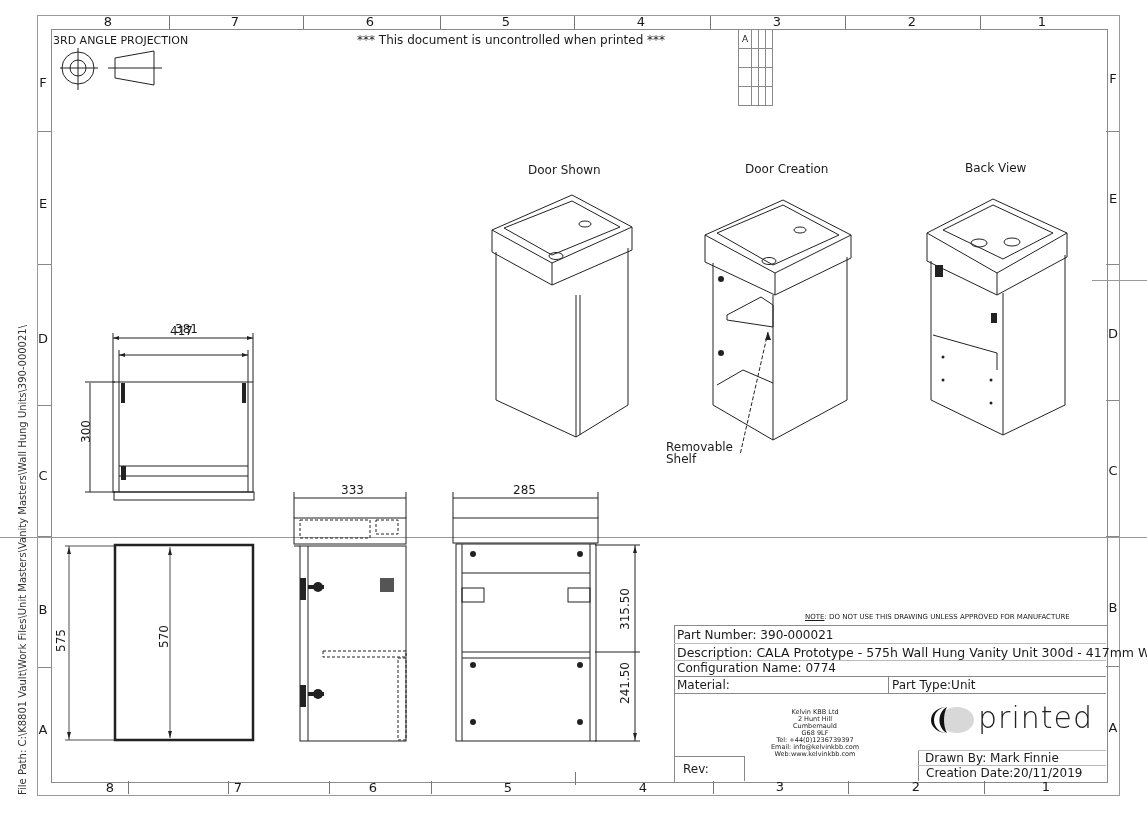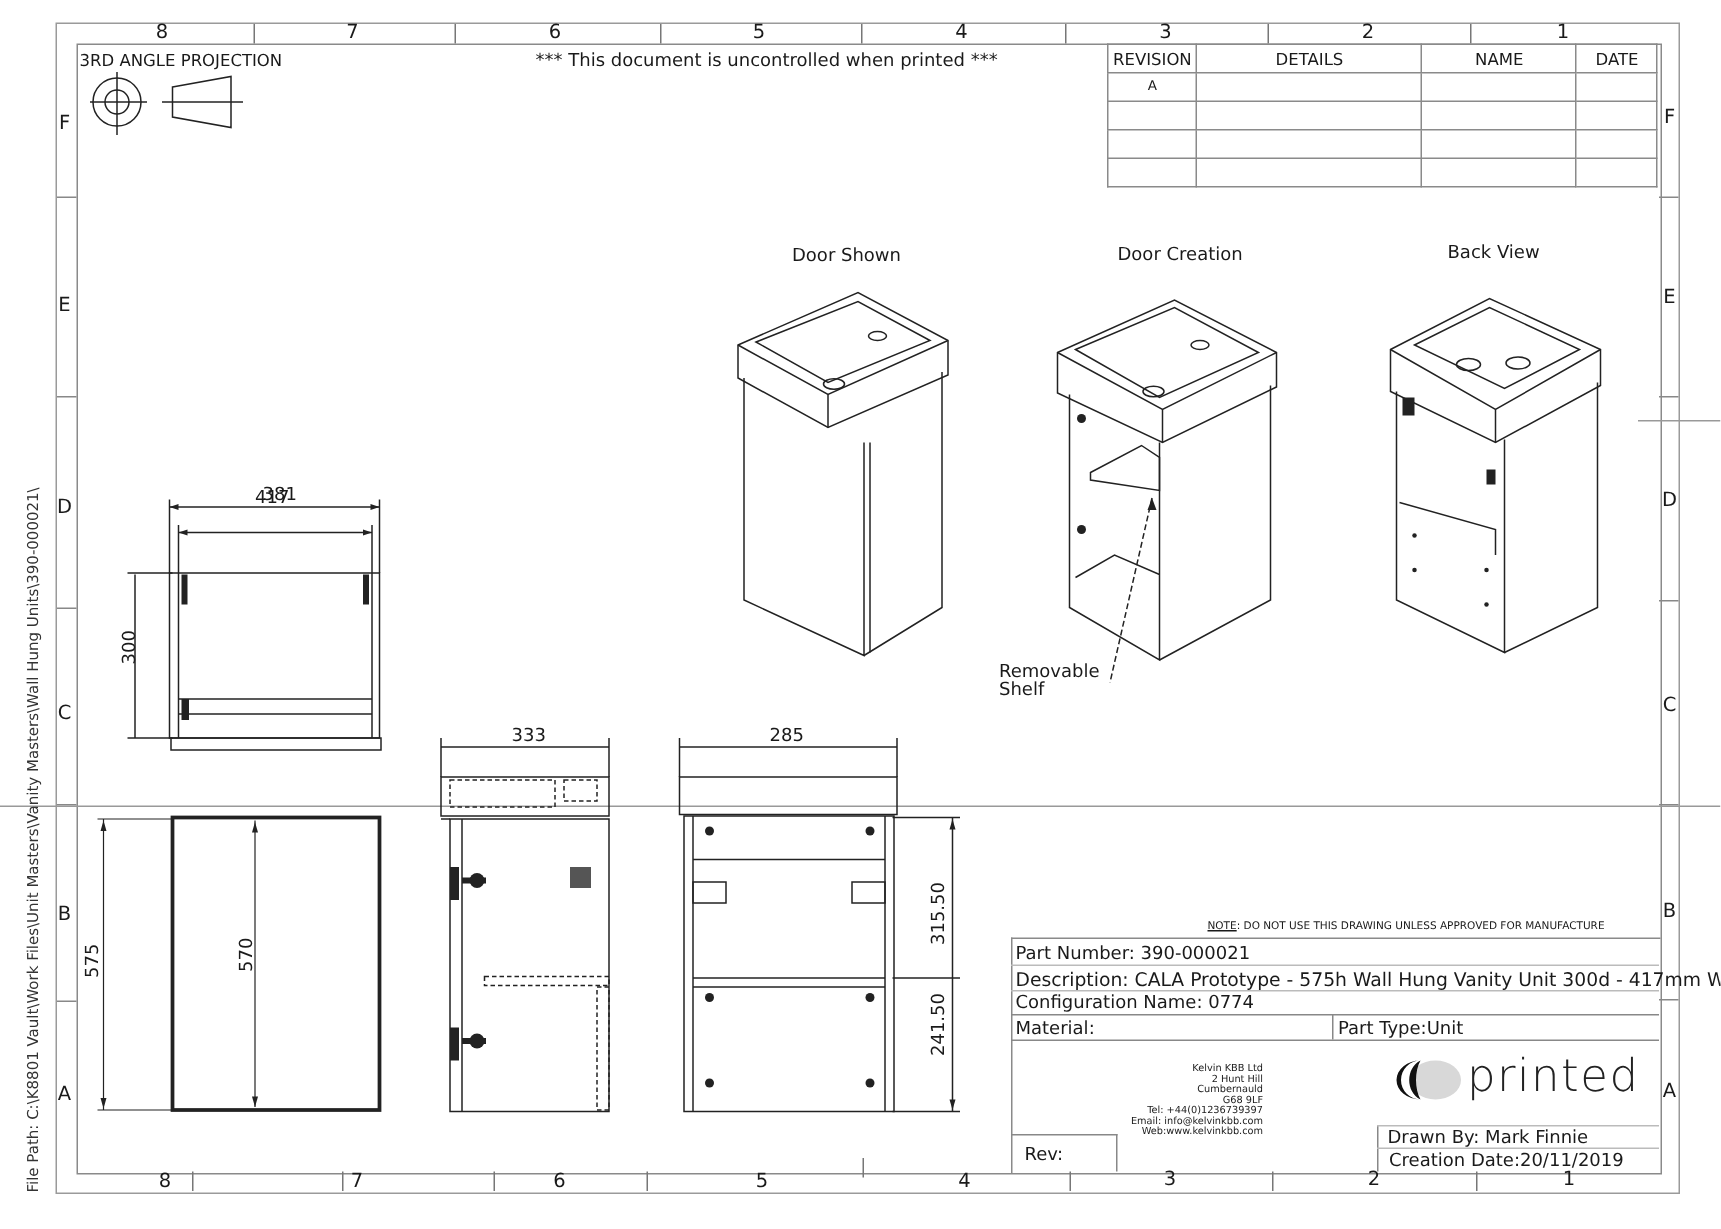--- a/index.html
+++ b/index.html
@@ -106,26 +106,20 @@
   <line x1="20" y1="0" x2="20" y2="42" stroke="#222" stroke-width="1"></line>
   <line x1="2" y1="20" x2="40" y2="20" stroke="#222" stroke-width="1"></line>
   <polygon points="57,10 96,3 96,37 57,30" fill="none" stroke="#222" stroke-width="1"></polygon>
   <line x1="50" y1="20" x2="104" y2="20" stroke="#222" stroke-width="1"></line>
 </svg>
 
 <div class="abs t12" style="left:357px;top:33px;white-space:nowrap">*** This document is uncontrolled when printed ***</div>
 
 <table class="abs rev-table">
   <tbody>
-      <tr>
-    <td style="width:52px">REVISION</td>
-    <td style="width:143px">DETAILS</td>
-    <td style="width:96px">NAME</td>
-    <td style="width:47px">DATE</td>
-  </tr>
   <tr>
     <td style="font-size:9px">A</td>
     <td></td>
     <td></td>
     <td></td>
   </tr>
   <tr>
         <td></td>
         <td></td>
         <td></td>
@@ -332,21 +326,21 @@
 <div class="line" style="left:674px;top:643px;width:432px;height:1px;background:#bbb"></div>
 <div class="tb-row" style="left:677px;top:645px;font-size:12.5px">Description: CALA Prototype - 575h Wall Hung Vanity Unit 300d  - 417mm W</div>
 <div class="line" style="left:674px;top:660px;width:432px;height:1px;background:#bbb"></div>
 <div class="tb-row" style="left:677px;top:661px">Configuration Name: 0774</div>
 <div class="line" style="left:674px;top:676px;width:432px;height:1px;background:#888"></div>
 <div class="tb-row" style="left:677px;top:678px">Material:</div>
 <div class="line" style="left:888px;top:676px;width:1px;height:17px;background:#888"></div>
 <div class="tb-row" style="left:892px;top:678px">Part Type:Unit</div>
 <div class="line" style="left:674px;top:693px;width:432px;height:1px;background:#888"></div>
 
-<div class="abs" style="left:752px;top:709px;width:90px;text-align:right;font-size:6.5px;line-height:7px">
+<div class="abs" style="left:770px;top:709px;width:90px;text-align:center;font-size:6.5px;line-height:7px">
   <div>Kelvin KBB Ltd</div>
   <div>2 Hunt Hill</div>
   <div>Cumbernauld</div>
   <div>G68 9LF</div>
   <div>Tel: +44(0)1236739397</div>
   <div>Email: info@kelvinkbb.com</div>
   <div>Web:www.kelvinkbb.com</div>
 </div>
 
 <svg style="left:935px;top:704px" width="40" height="32">

